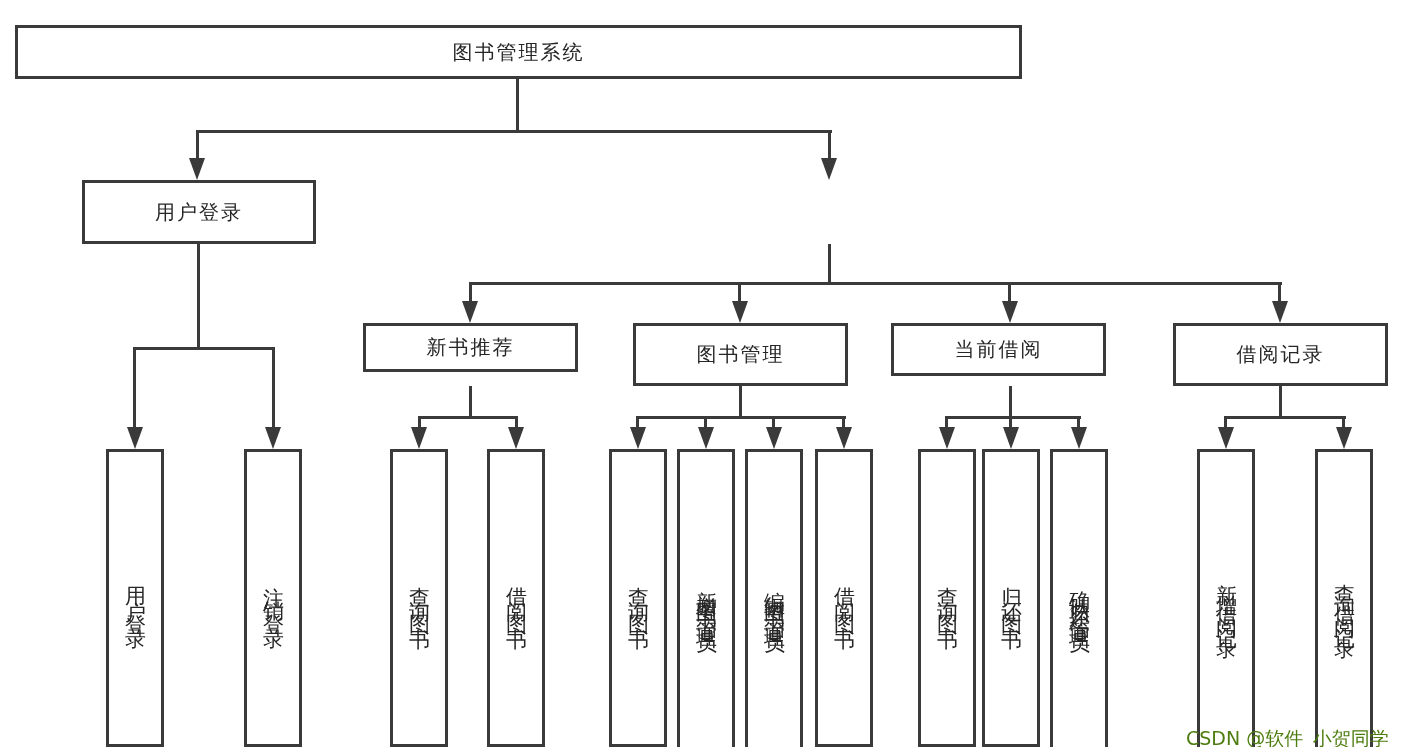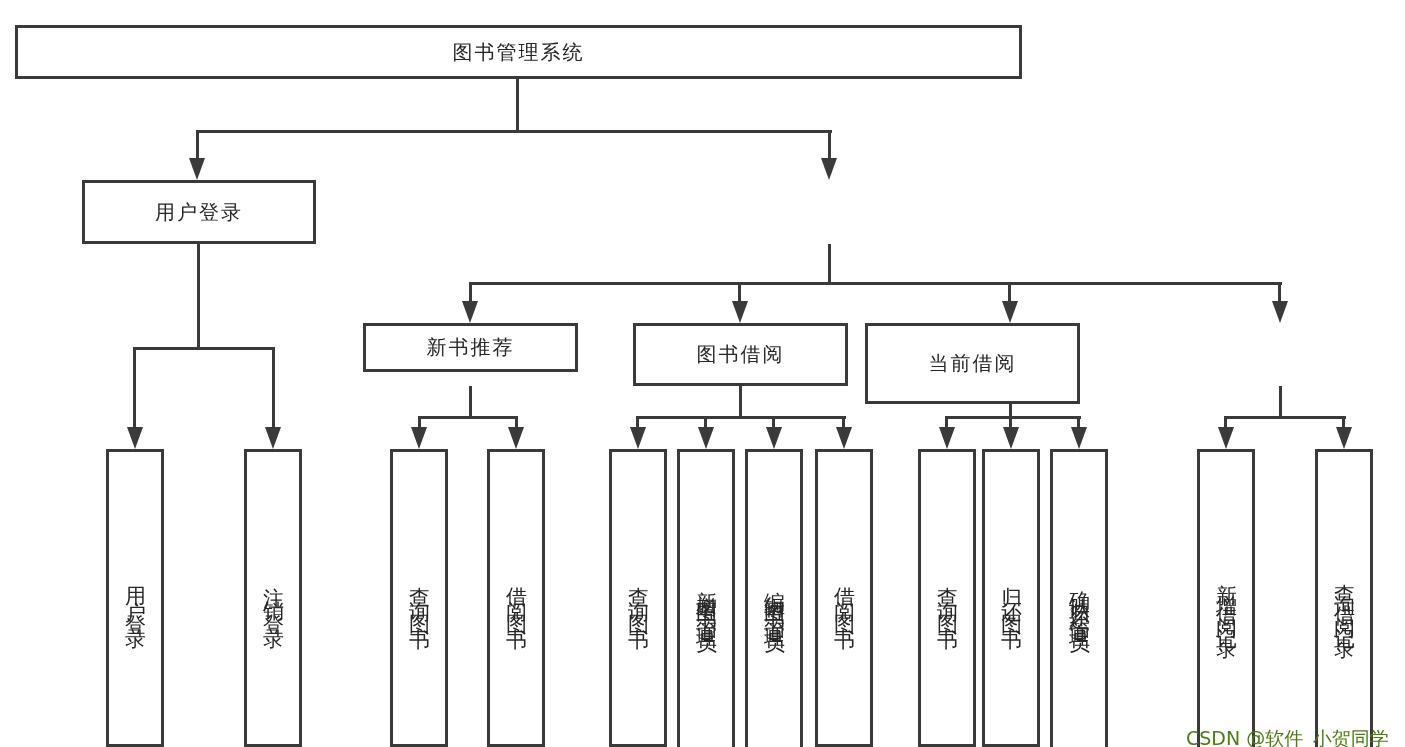--- a/index.html
+++ b/index.html
@@ -53,24 +53,25 @@
 
 <div id="canvas">
 
   <div class="nd h" style="left:15px;top:13px;width:1007px;height:54px">图书管理系统</div>
 
   <div class="nd h" style="left:82px;top:168px;width:234px;height:64px">用户登录</div>
 
 
   <div class="nd h" style="left:363px;top:311px;width:215px;height:49px">新书推荐</div>
 
-  <div class="nd h" style="left:633px;top:311px;width:215px;height:63px">图书借阅</div>
+  <div class="nd h" style="left:633px;top:311px;width:215px;height:63px">图书管理</div>
 
-  <div class="nd h" style="left:865px;top:311px;width:215px;height:81px">当前借阅</div>
+  <div class="nd h" style="left:891px;top:311px;width:215px;height:53px">当前借阅</div>
 
+  <div class="nd h" style="left:1173px;top:311px;width:215px;height:63px">借阅记录</div>
 
   <div class="nd" style="left:106px;top:437px;width:58px;height:298px">
     <span class="vt g4">用户登录</span>
   </div>
   <div class="nd" style="left:244px;top:437px;width:58px;height:298px">
     <span class="vt g4">注销登录</span>
   </div>
 
   <div class="nd" style="left:390px;top:437px;width:58px;height:298px">
     <span class="vt g4">查询图书</span>

